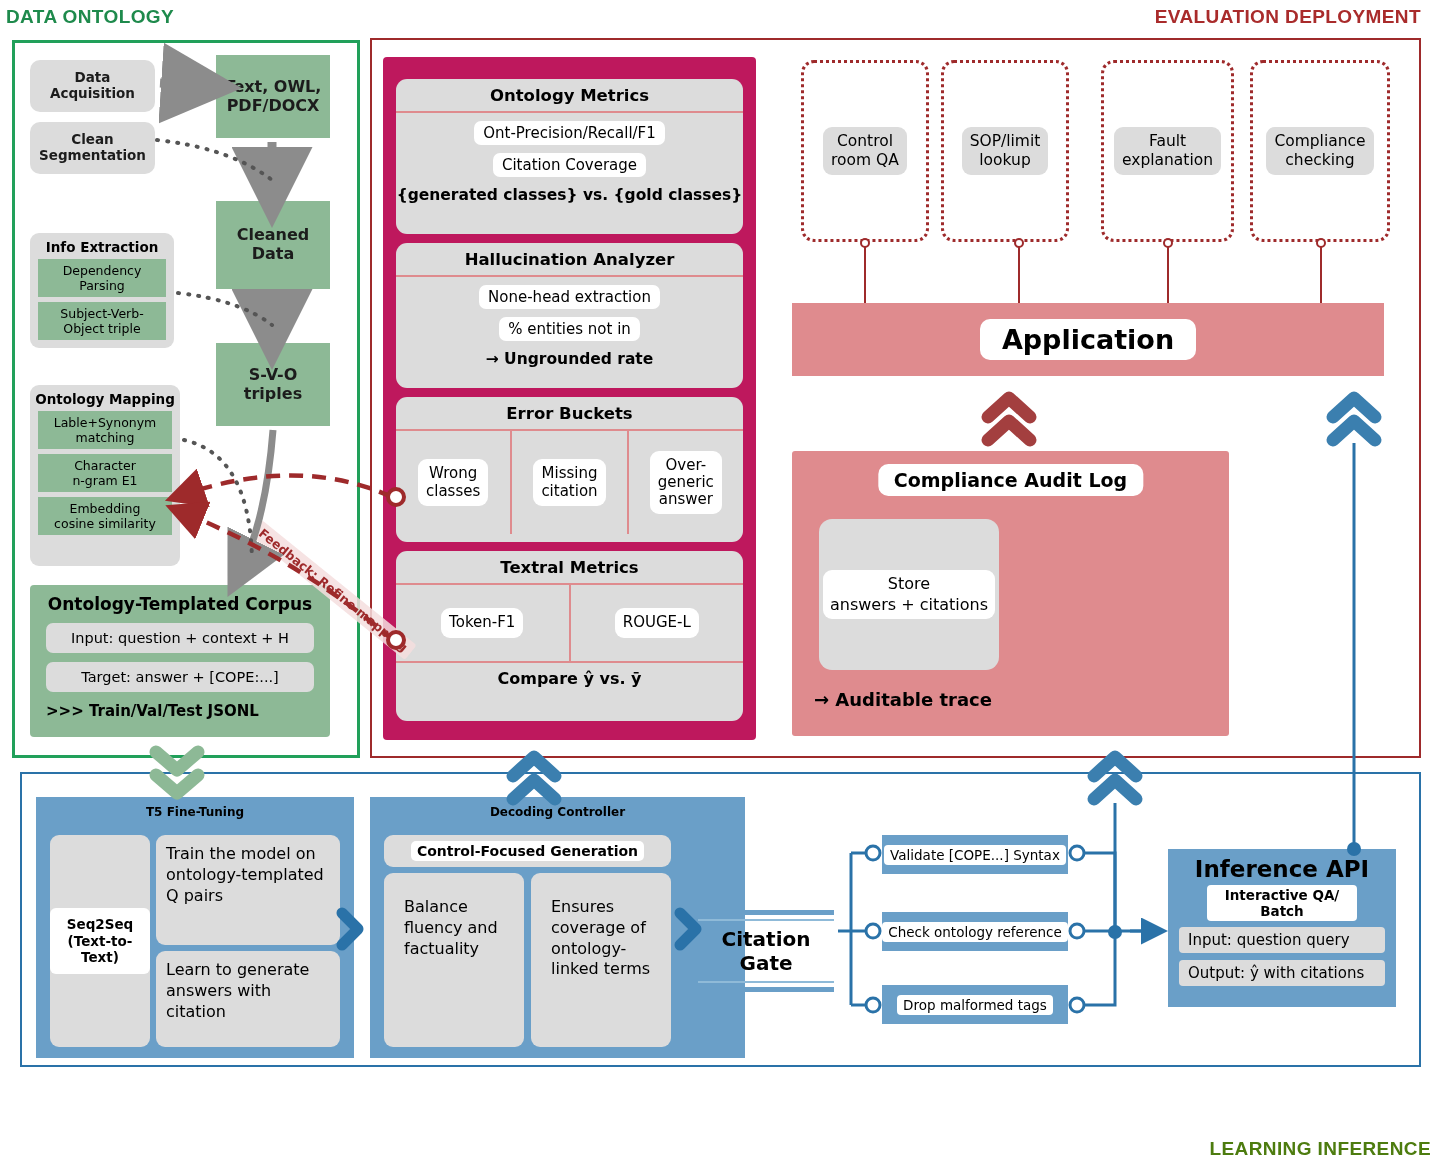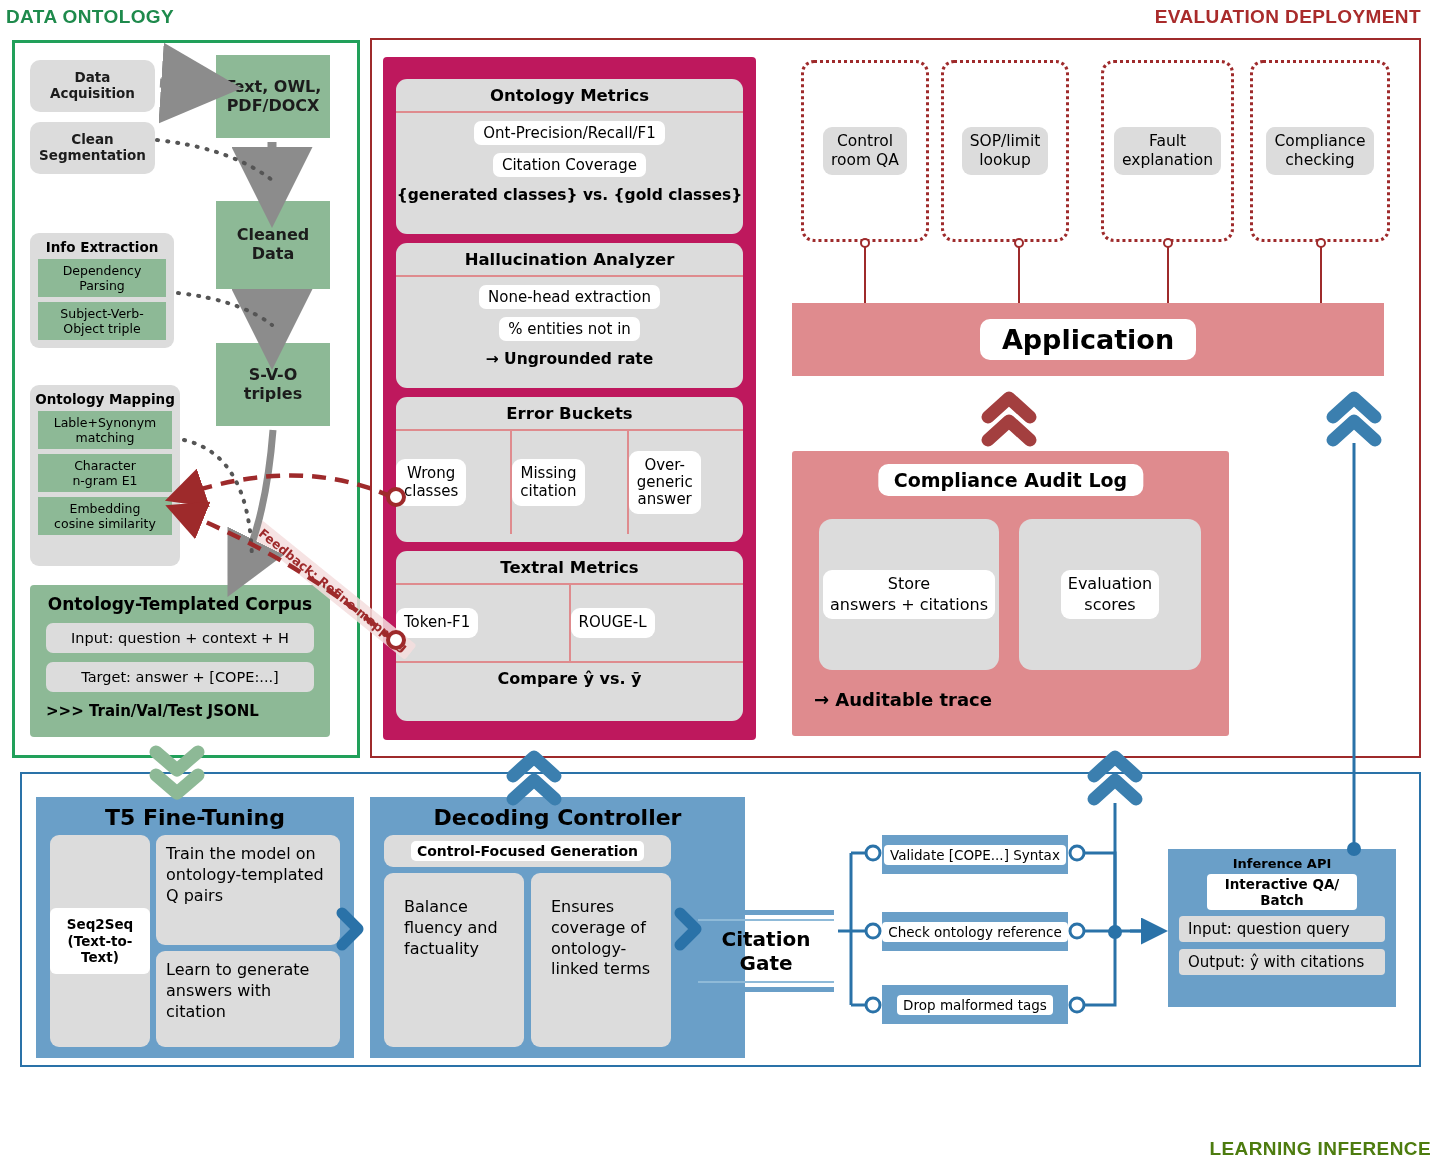--- a/index.html
+++ b/index.html
@@ -65,21 +65,21 @@
   .elab { background:#ffffff; border-radius:7px; padding:3px 9px; font-size:15px; margin-top:8px; }
   .eplain { font-size:15.5px; font-weight:bold; margin-top:9px; }
   .ewide { font-size:15.5px; font-weight:bold; margin-top:9px; }
 
   #ec-onto { top:22px;  height:155px; }
   #ec-hall { top:186px; height:145px; }
   #ec-err  { top:340px; height:145px; }
   #ec-text { top:494px; height:170px; }
 
   .e3 { display:flex; width:100%; height:100%; }
-  .e3 > div { flex:1; display:flex; align-items:center; }
+  .e3 > div { flex:1; display:flex; align-items:center; justify-content:center; }
   .e3 > div + div { border-left:2px solid #DF8B8E; }
   .bucket-lab { background:#ffffff; border-radius:9px; padding:6px 8px; font-size:15px;
                 text-align:center; line-height:1.15; }
 
   #ec-err .body  { width:100%; height:103px; }
   #ec-text .body { width:100%; height:76px; }
   #ec-text .foot { width:100%; text-align:center; font-size:16px; font-weight:bold;
                    border-top:2px solid #DF8B8E; padding:6px 0; }
 
   
@@ -107,21 +107,21 @@
   .audit-sub { position:absolute; top:68px; height:151px; background:#DCDCDC; border-radius:13px;
                display:flex; align-items:center; justify-content:center; }
   #audit-a { left:27px; width:180px; } #audit-b { left:227px; width:182px; }
   .audit-sub span { background:#fff; border-radius:9px; padding:4px 7px;
                     font-size:16px; text-align:center; line-height:1.3; }
   #audit-foot { position:absolute; left:22px; top:238px; font-size:18px; font-weight:bold; }
 
   
   #t5 { left:36px; top:797px; width:318px; height:261px; background:#6A9FC8; }
   #dec { left:370px; top:797px; width:375px; height:261px; background:#6A9FC8; }
-  .bt { text-align:center; font-size:22px; font-weight:bold; padding:8px 0 6px; }
+  .bt { text-align:center; font-size:12px; font-weight:bold; padding:8px 0 6px; }
   #t5-seq { position:absolute; left:14px; top:38px; width:100px; height:212px;
             background:#DCDCDC; border-radius:9px; display:flex; align-items:center;
             justify-content:center; }
   #t5-seq span { background:#fff; border-radius:6px; padding:8px 4px; font-size:13.5px;
                  font-weight:bold; text-align:center; line-height:1.25; }
   .t5-r { position:absolute; left:120px; width:184px; background:#DCDCDC; border-radius:9px;
           font-size:16px; line-height:1.3; padding:9px 10px; }
   #t5-r1 { top:38px; height:110px; }
   #t5-r2 { top:154px; height:96px; }
 
@@ -139,21 +139,21 @@
   #gate .gtxt { font-size:20px; font-weight:bold; text-align:center; padding:2px 0; }
 
   .vbox { position:absolute; background:#6A9FC8; display:flex; align-items:center;
           justify-content:center; }
   .vbox span { background:#fff; border-radius:4px; padding:2px 6px; font-size:13.5px; white-space:nowrap; }
   #v1 { left:882px; top:835px; width:186px; height:39px; }
   #v2 { left:882px; top:912px; width:186px; height:39px; }
   #v3 { left:882px; top:985px; width:186px; height:39px; }
 
   #infer { left:1168px; top:849px; width:228px; height:158px; background:#6A9FC8; }
-  #infer .bt { font-size:13px; padding:7px 0 3px; }
+  #infer .bt { font-size:23px; padding:7px 0 3px; }
   #infer-sub { margin:0 auto 6px; width:150px; background:#fff; border-radius:4px;
                text-align:center; font-size:13.5px; font-weight:bold; padding:2px 0; }
   .infer-row { margin:0 auto 7px; width:206px; background:#DCDCDC; border-radius:4px;
                font-size:15px; padding:4px 9px; }
 
   
   #fb-label { left:262px; top:520px; font-size:12.5px; font-weight:bold; color:#9E2A2B;
               background:rgba(245,222,222,.85); padding:2px 6px; border-radius:3px;
               transform:rotate(39deg); transform-origin:left top; white-space:nowrap; }
 
@@ -272,23 +272,20 @@
 
 <div class="abs" id="app-bar">
   <span>Application</span>
 </div>
 
 <div class="abs" id="audit-card">
   <div id="audit-title">Compliance Audit Log</div>
   <div class="audit-sub" id="audit-a">
     <span>Store<br>answers + citations</span>
   </div>
-  <div class="audit-sub" id="audit-b">
-    <span>Evaluation<br>scores</span>
-  </div>
   <div id="audit-foot">→ Auditable trace</div>
 </div>
 
 <div class="abs" id="t5">
   <div class="bt">T5 Fine-Tuning</div>
   <div id="t5-seq">
     <span>Seq2Seq<br>(Text-to-Text)</span>
   </div>
   <div class="t5-r" id="t5-r1">Train the model on ontology-templated Q pairs</div>
   <div class="t5-r" id="t5-r2">Learn to generate answers with citation</div>

